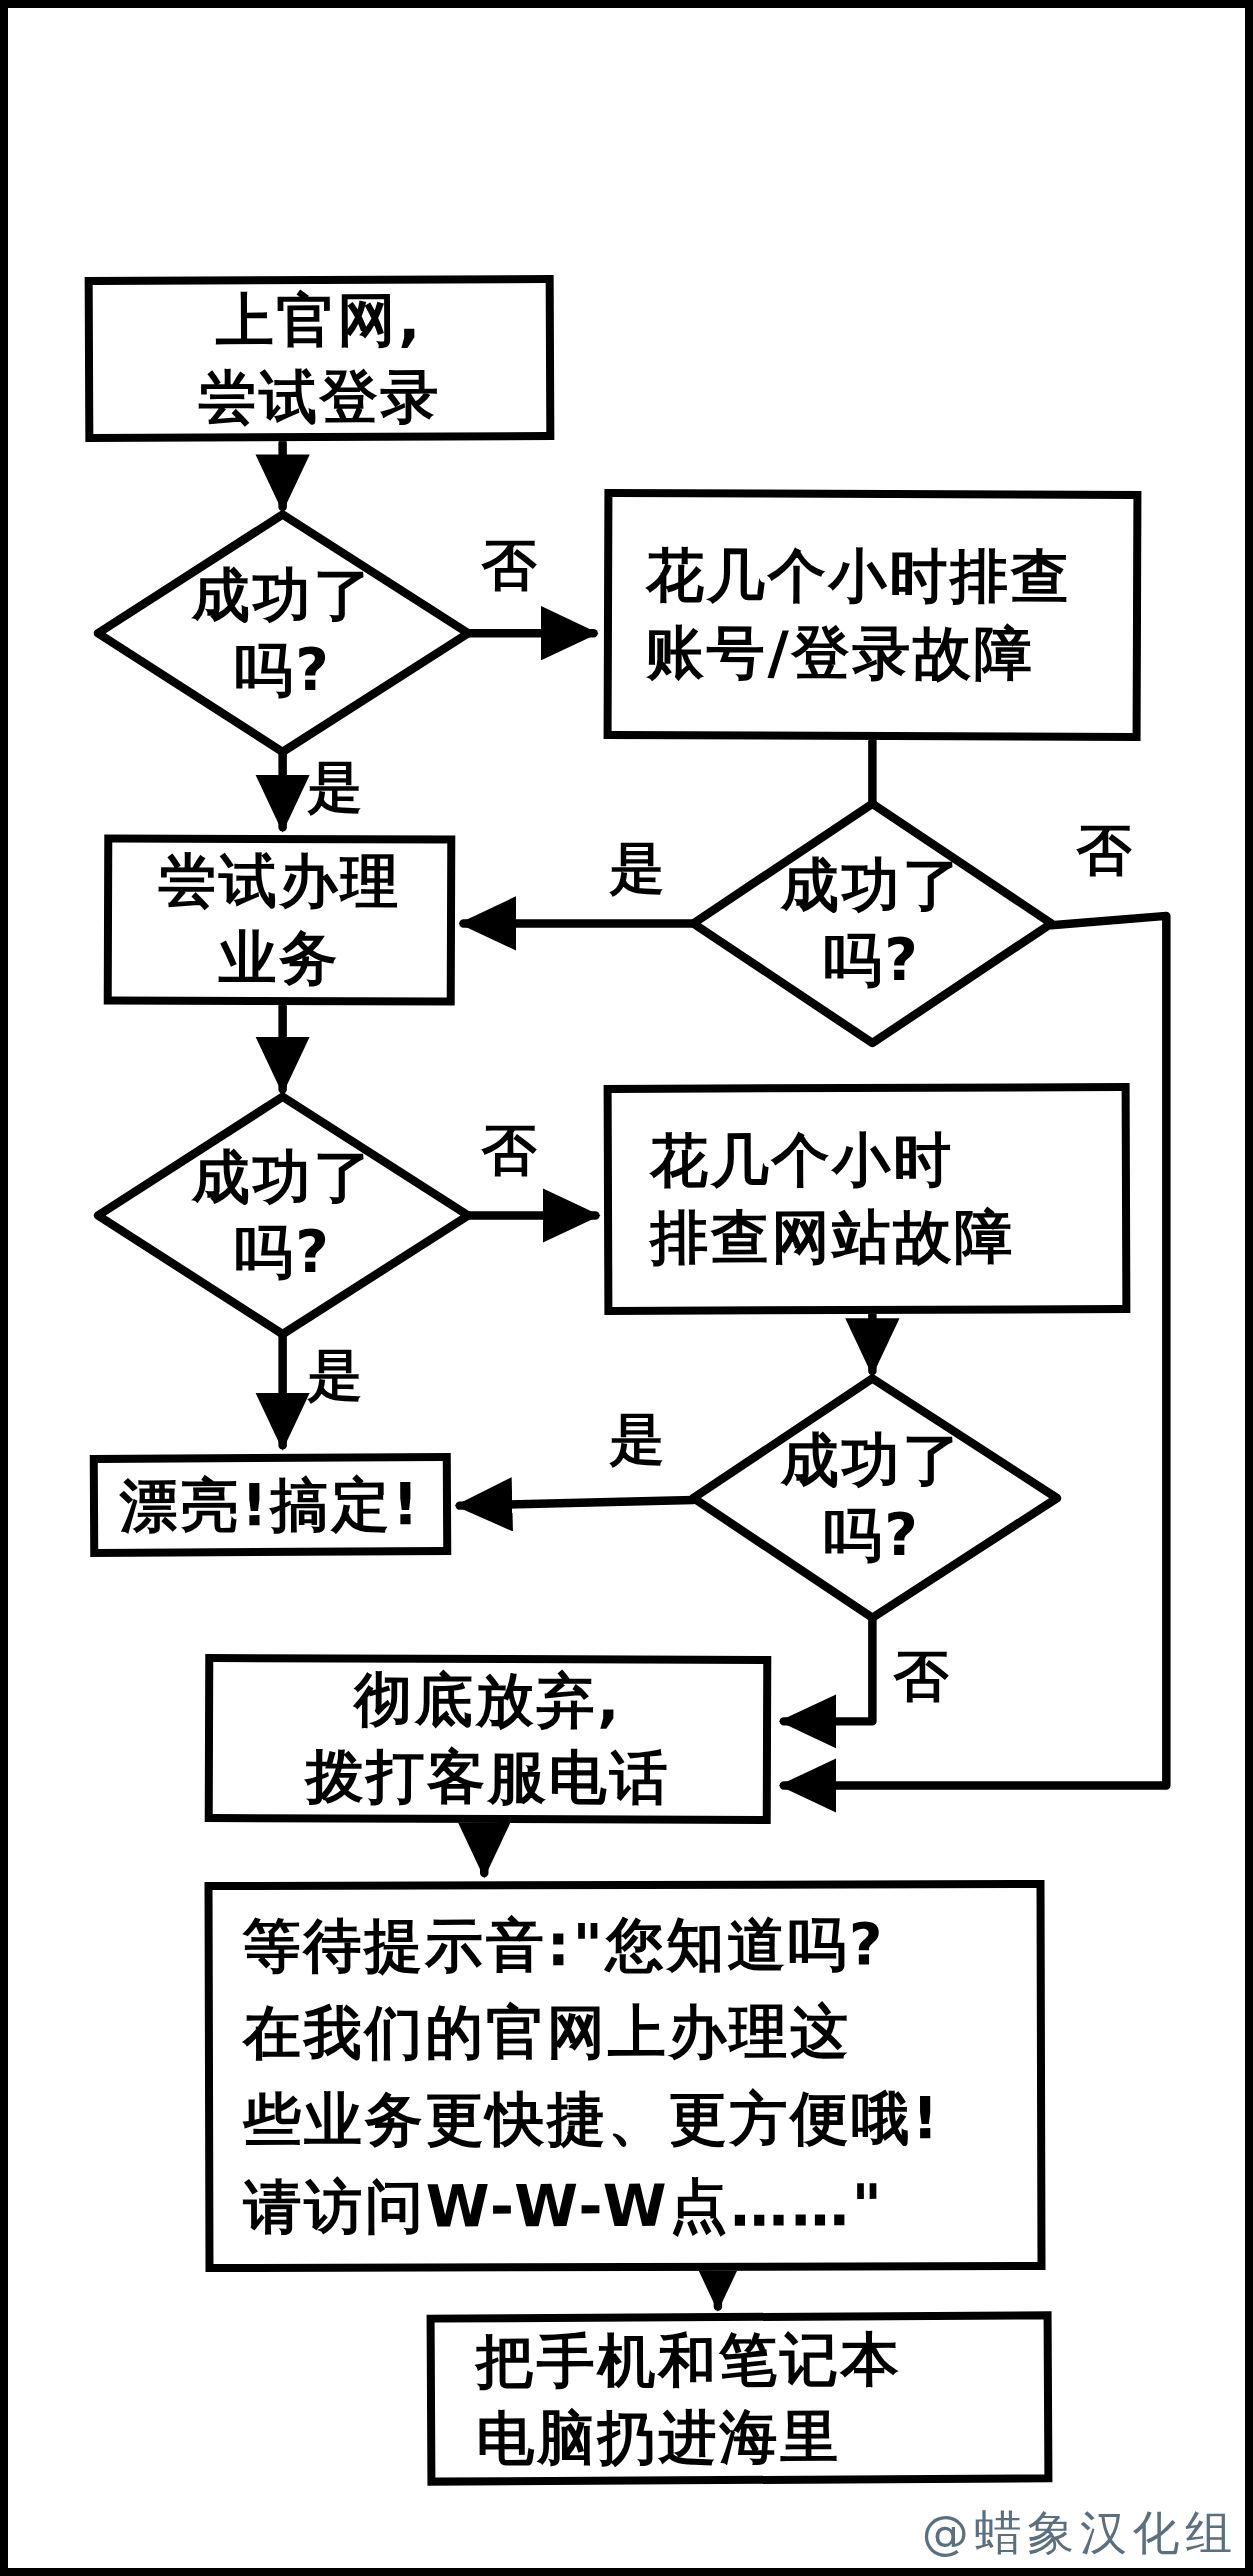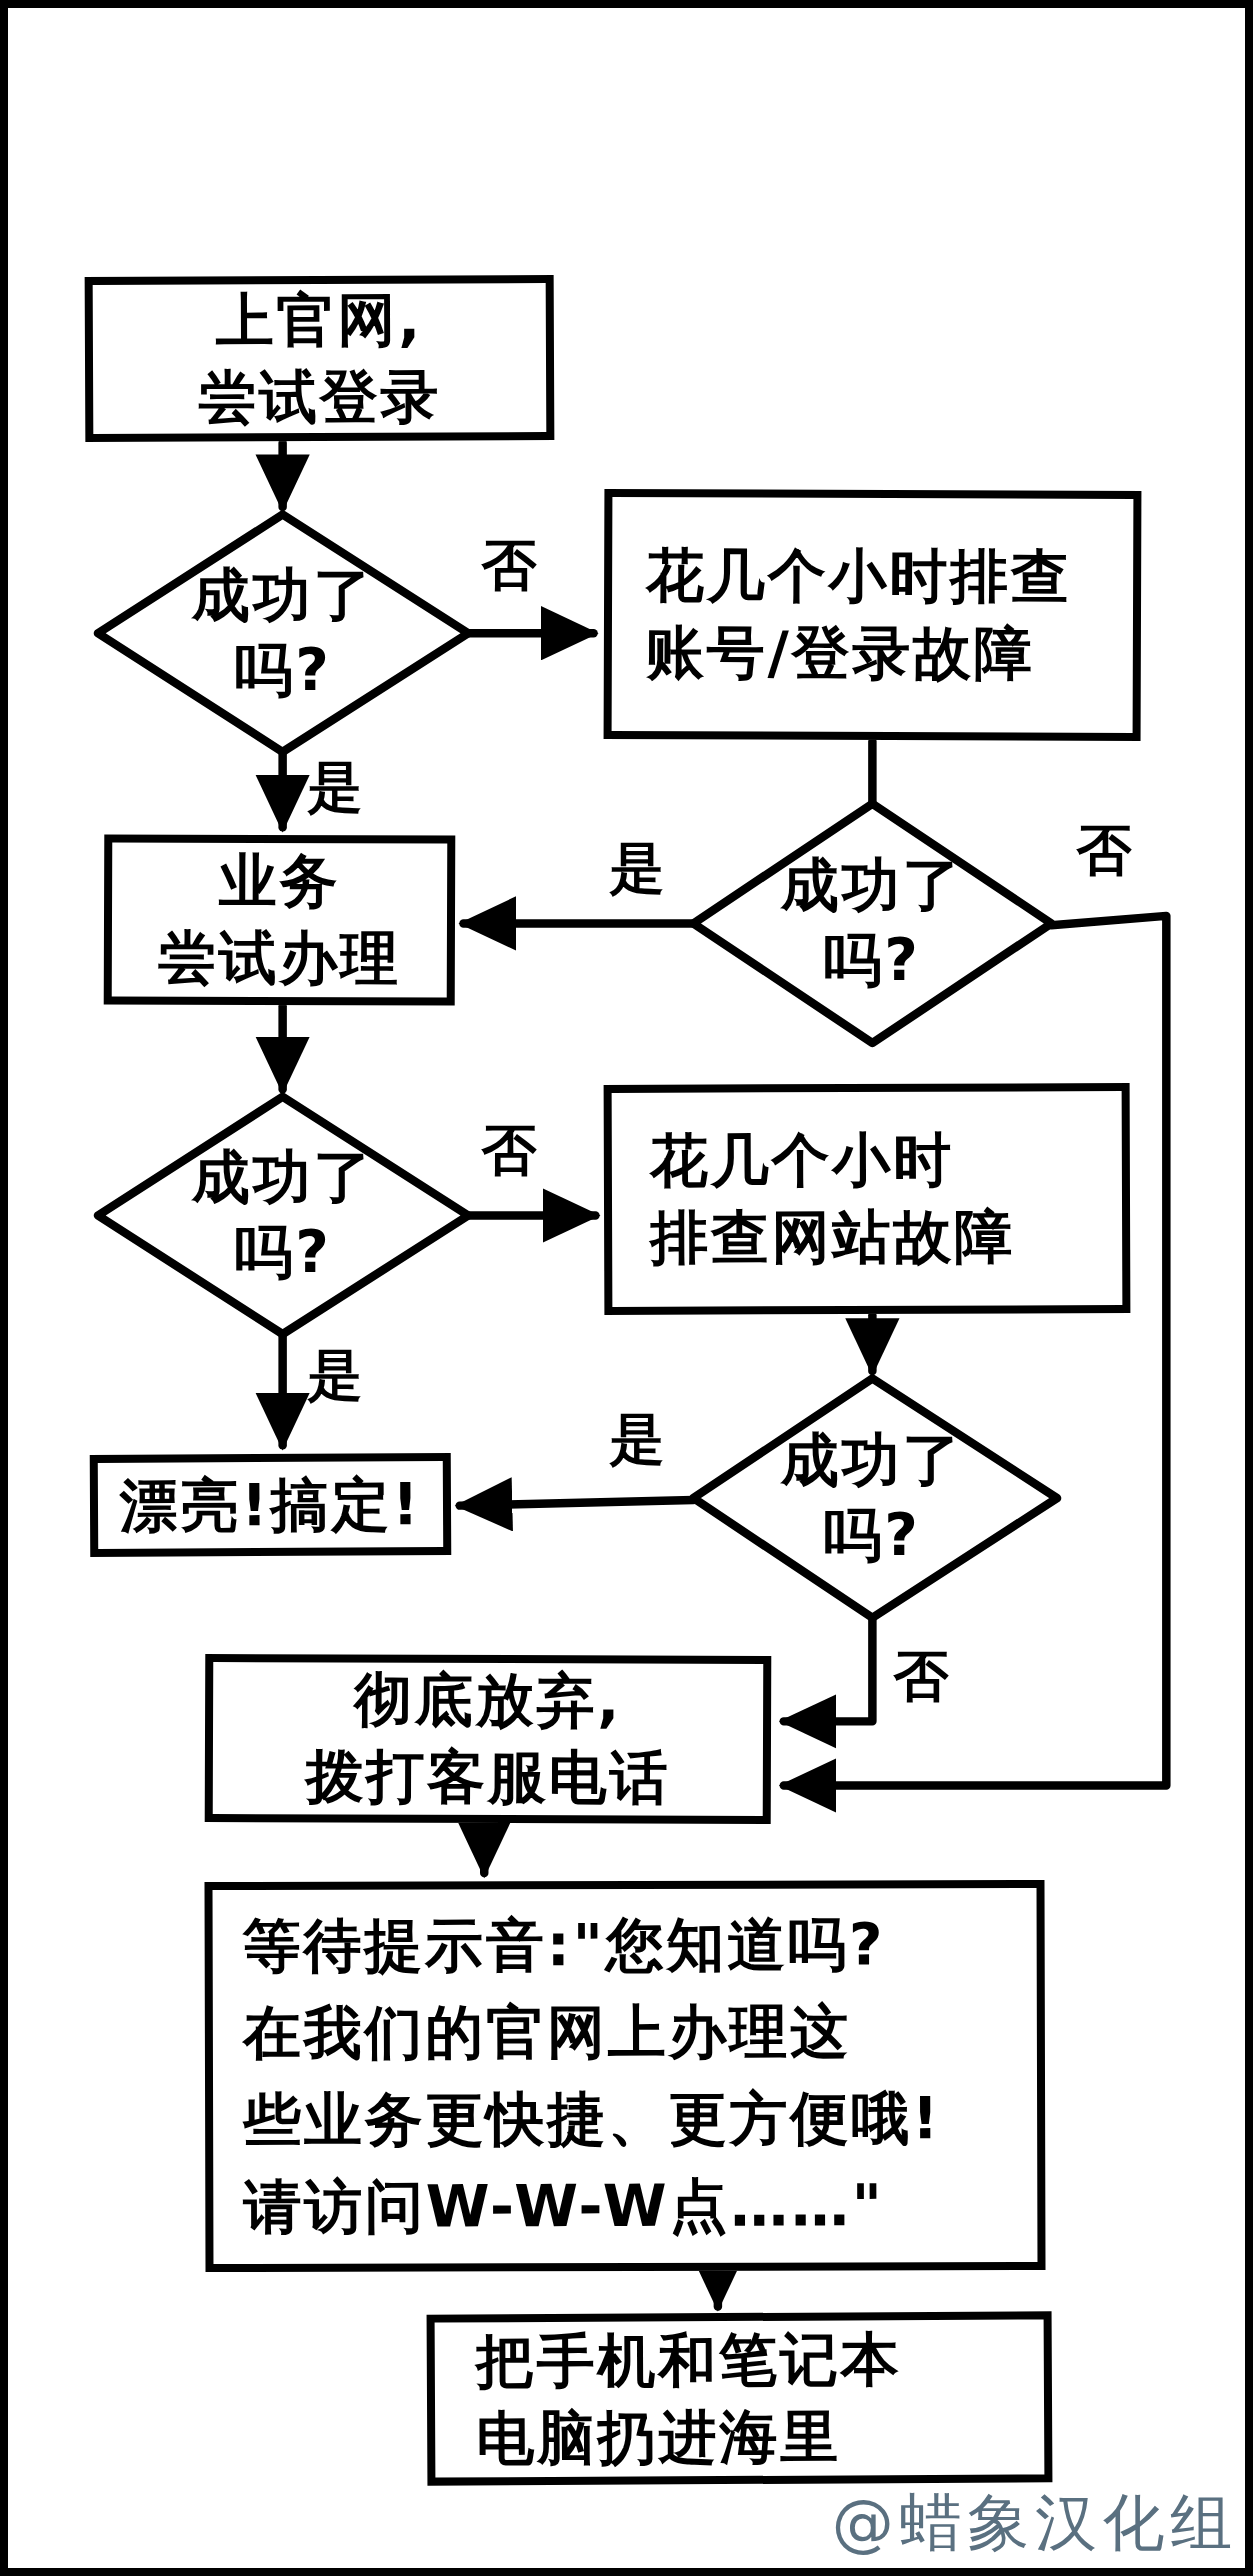--- a/index.html
+++ b/index.html
@@ -37,21 +37,21 @@
     position:absolute;transform:translate(-50%,-50%);
     text-align:center;font-size:58px;font-weight:600;line-height:1.3;
     letter-spacing:2.8px;white-space:nowrap;
   }
   .elabel{
     position:absolute;transform:translate(-50%,-50%);
     font-size:55px;font-weight:600;white-space:nowrap;
   }
   .watermark{
     position:absolute;right:15px;bottom:11.3px;
-    font-size:62px;font-weight:500;letter-spacing:5.7px;
+    font-size:47px;font-weight:500;letter-spacing:5.7px;
     white-space:nowrap;
   }
   
   .b-start       {left:85px;  top:276px;  width:469px; height:165px; transform:rotate(-0.25deg);}
   .b-debuglogin  {left:604px; top:490px;  width:537px; height:250px; transform:rotate(0.2deg);  padding-left:34px;}
   .b-trybusiness {left:104px; top:835px;  width:351px; height:170px; transform:rotate(0.2deg);}
   .b-debugsite   {left:604px; top:1084px; width:526px; height:230px; transform:rotate(-0.2deg); padding-left:38px;}
   .b-done        {left:90px;  top:1454px; width:361px; height:102px; transform:rotate(-0.3deg);}
   .b-giveup      {left:205px; top:1655px; width:566px; height:168px; transform:rotate(0.2deg);}
   .b-hold        {left:205px; top:1881px; width:840px; height:390px; line-height:1.5; padding-left:30px; padding-right:15px; transform:rotate(-0.15deg);}
@@ -98,22 +98,22 @@
     <span>上官网,</span>
     <span>尝试登录</span>
   </div>
 
   <div class="box left b-debuglogin">
     <span>花几个小时排查</span>
     <span>账号/登录故障</span>
   </div>
 
   <div class="box b-trybusiness">
+    <span>尝试办理</span>
     <span>业务</span>
-    <span>尝试办理</span>
   </div>
 
   <div class="box left b-debugsite">
     <span>花几个小时</span>
     <span>排查网站故障</span>
   </div>
 
   <div class="box b-done">
     <span>漂亮!搞定!</span>
   </div>

